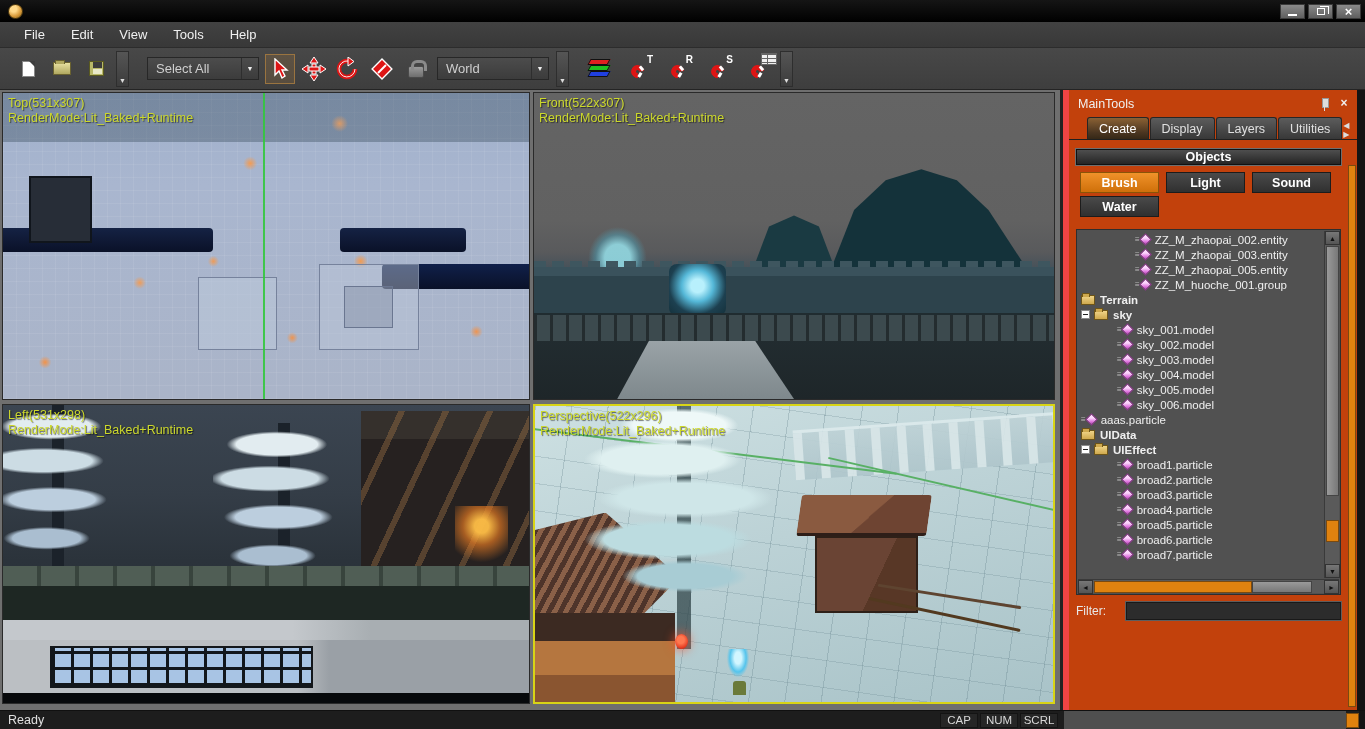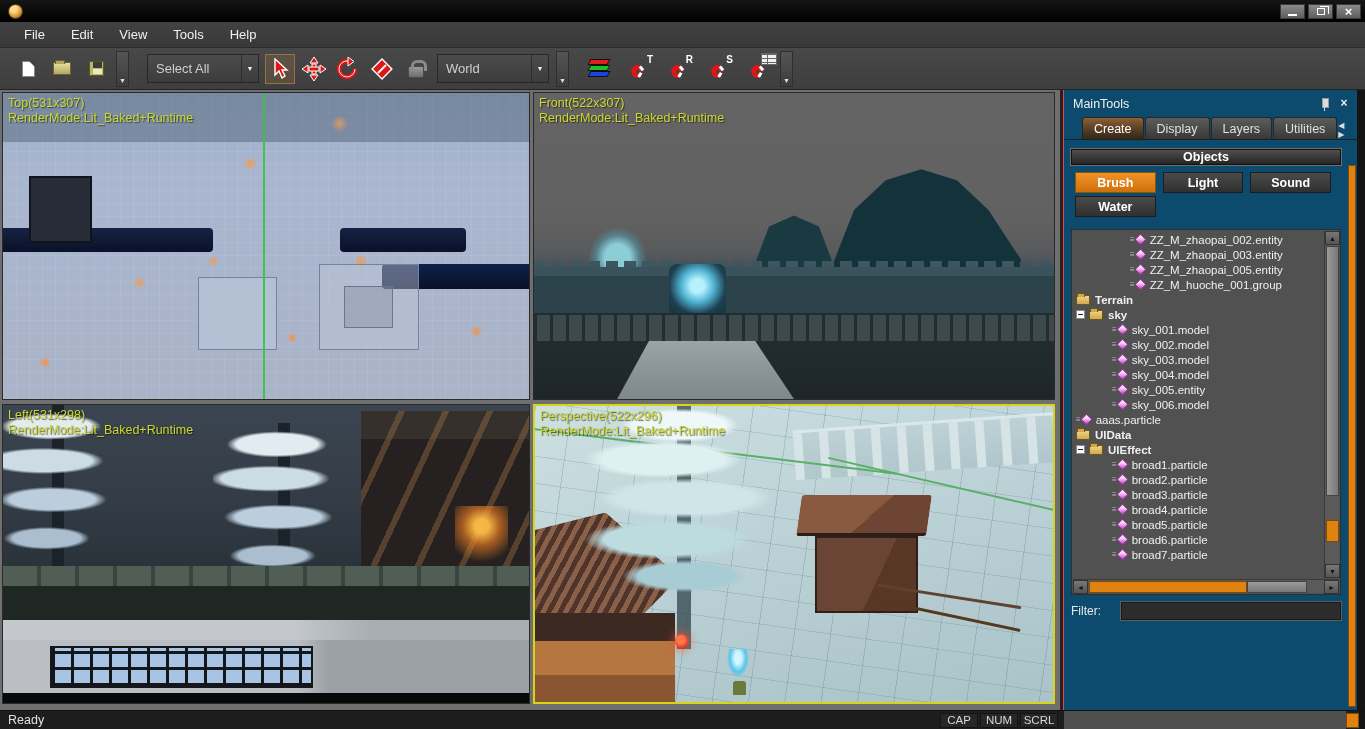--- a/index.html
+++ b/index.html
@@ -23,21 +23,21 @@
   .grip { width:7px; align-self:stretch; margin:3px 2px;
     background-image:radial-gradient(circle 1px at 3px 3px, #9a9a9a 60%, transparent 61%); background-size:7px 6px; }
   .menu-item { padding:8px 13px; font-size:13px; color:#f0f0f0; height:100%; display:flex; align-items:center; cursor:default; }
 
   
   .toolbar { height:42px; background:linear-gradient(180deg,#484848,#3e3e3e); display:flex; align-items:center; border-bottom:1px solid #242424; }
   .tool-overflow { width:13px; height:36px; background:linear-gradient(180deg,#555,#3c3c3c); border:1px solid #2e2e2e; margin:0 3px;
     display:flex; align-items:flex-end; justify-content:center; color:#ddd; font-size:7px; padding-bottom:2px; }
   .tbtn { width:30px; height:30px; display:flex; align-items:center; justify-content:center; margin:0 2px; border:1px solid transparent; }
   .tbtn.checked { border:1px solid #9a7440; background:rgba(200,140,60,.18); }
-  .combo { height:29px; background:linear-gradient(180deg,#4c4c4c,#3c3c3c); border:1px solid #272727; display:flex; align-items:center;
+  .combo { height:23px; background:linear-gradient(180deg,#4c4c4c,#3c3c3c); border:1px solid #272727; display:flex; align-items:center;
     color:#cfcfcf; font-size:13px; padding-left:8px; margin:0 4px; }
   .combo .carr { margin-left:auto; width:17px; height:100%; display:flex; align-items:center; justify-content:center; font-size:7px; color:#eee; border-left:1px solid #2e2e2e; }
   .combo.w-selectall { width:112px; }
   .combo.w-world { width:112px; }
   
   .ic-new { width:13px; height:16px; background:#fff; border:1px solid #888; position:relative; }
   .ic-new::before { content:""; position:absolute; right:-1px; top:-1px; border:3px solid; border-color:#3e3e3e #3e3e3e transparent transparent; }
   .ic-open { width:18px; height:13px; background:linear-gradient(180deg,#e8e0a0,#b0a860); border:1px solid #6a6230; position:relative; }
   .ic-open::before { content:""; position:absolute; left:1px; top:-3px; width:8px; height:3px; background:#b0a860; border:1px solid #6a6230; border-bottom:none; }
   .ic-save { width:15px; height:15px; background:#b8b868; border:1px solid #5a5a20; position:relative; }
@@ -64,21 +64,21 @@
 
   
   .main { height:620px; display:flex; }
   .viewgrid { width:1060px; background:#6f6f6f; padding:2px; display:grid;
     grid-template-columns:528px 522px; grid-template-rows:308px 300px; gap:4px 3px; }
   .vp { position:relative; overflow:hidden; border:1px solid #2a2a2a; background:#555; }
   .vp.active { border:2px solid #d8d416; }
   .vplabel { position:absolute; left:5px; top:3px; z-index:30; color:#ccd82c; font-size:12.5px; line-height:15px;
     text-shadow:1px 1px 1px rgba(0,0,0,.55); white-space:pre; }
   .splitter { width:3px; background:#222; }
-  .rightpanel { width:294px; background:#0c4a6e; position:relative; border-left:1px solid #ef4444; padding-top:3px; }
+  .rightpanel { width:294px; background:#c2410c; position:relative; border-left:6px solid #ef4444; padding-top:3px; }
   .edge-strip { width:8px; background:#141414; }
 
   
   .scene { position:absolute; inset:0; }
   .sfx { position:absolute; }
 
   
   .scene-top { background-color:#a9b6cf;
     background-image:
       radial-gradient(circle 9px at 8% 88%, rgba(255,140,50,.85), transparent 70%),
@@ -519,21 +519,21 @@
             <div class="tree-row">
               <span class="t-indent" style="width: 38px;"></span>
               <span class="t-lines">≡</span>
               <span class="t-model"></span>
               <span>sky_004.model</span>
             </div>
             <div class="tree-row">
               <span class="t-indent" style="width: 38px;"></span>
               <span class="t-lines">≡</span>
               <span class="t-model"></span>
-              <span>sky_005.entity</span>
+              <span>sky_005.model</span>
             </div>
             <div class="tree-row">
               <span class="t-indent" style="width: 38px;"></span>
               <span class="t-lines">≡</span>
               <span class="t-model"></span>
               <span>sky_006.model</span>
             </div>
             <div class="tree-row">
               <span class="t-indent" style="width: 2px;"></span>
               <span class="t-lines">≡</span>

